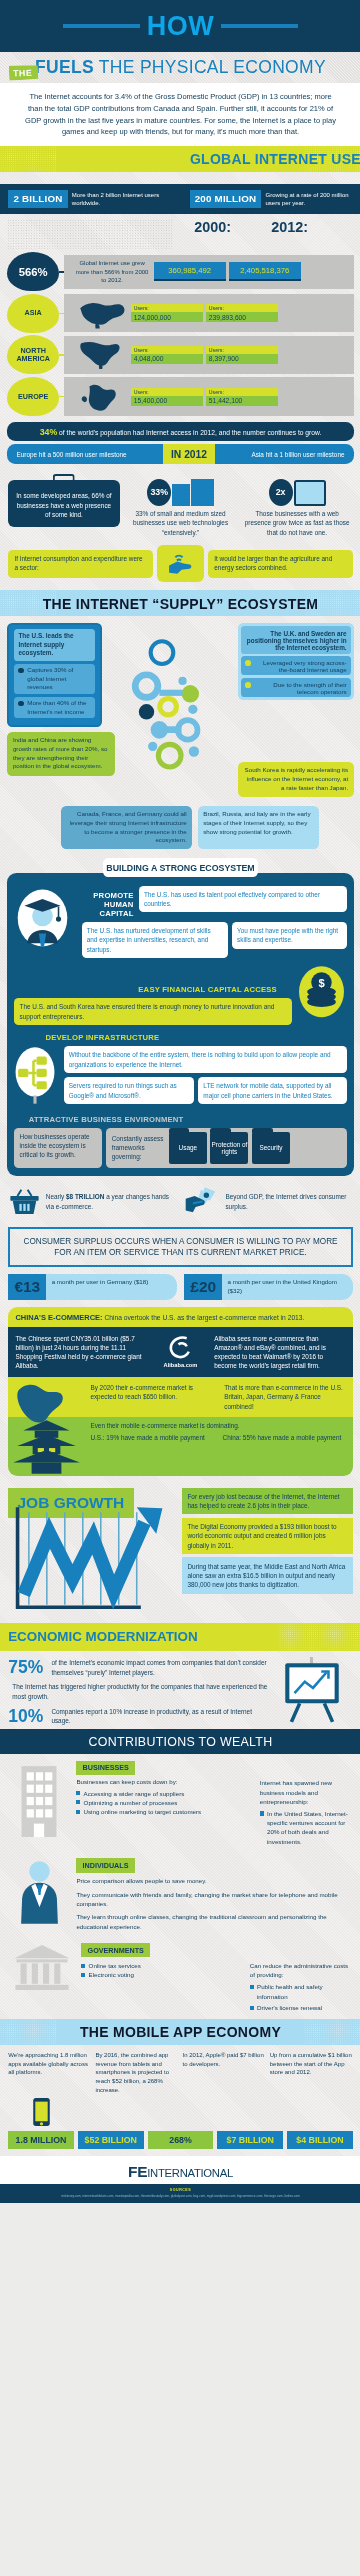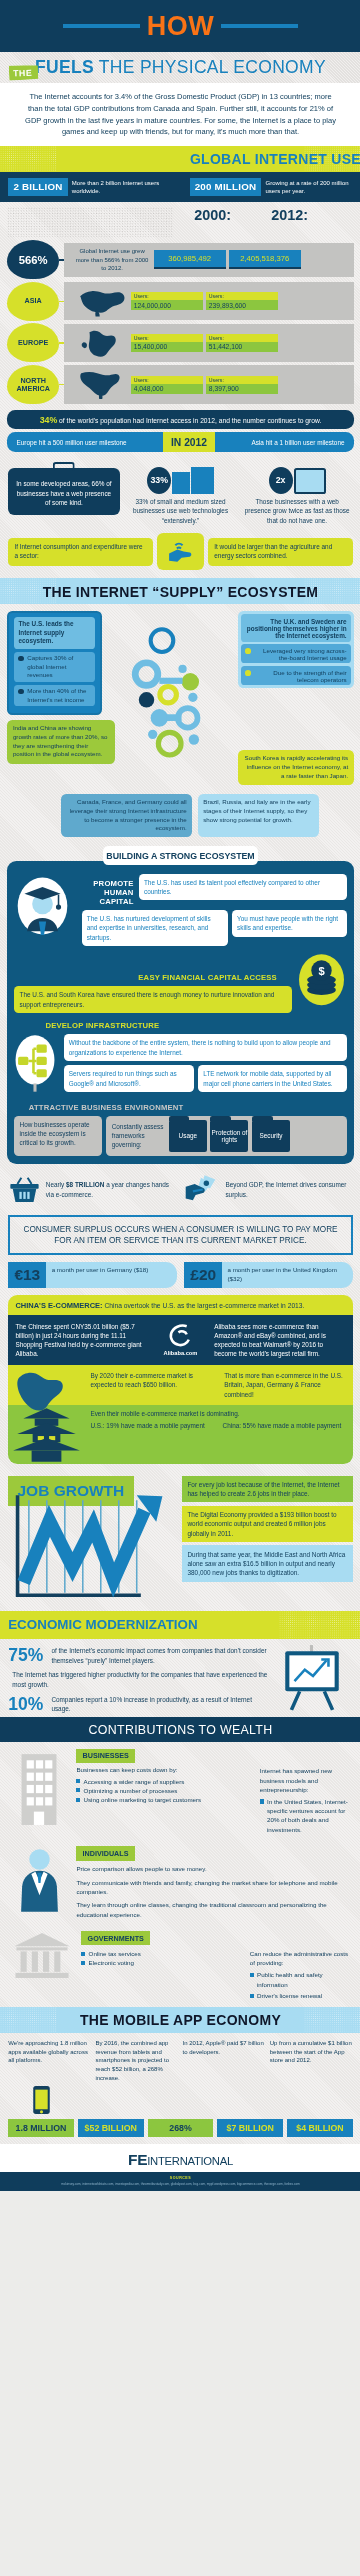--- a/index.html
+++ b/index.html
@@ -17,21 +17,21 @@
       repeating-linear-gradient(45deg, rgba(255,255,255,.35) 0 1px, rgba(0,0,0,.012) 1px 2.1px),
       #eceae8; }
 
   
   .header-top {
     background: #0f3d5c; height: 52px; display: flex;
     align-items: center; justify-content: center; gap: 7.2px;
   }
   .rule { height: 3.1px; width: 77px; background: #1881bd; }
   .how {
-    font-size: 27px; font-weight: bold; color: #f97316;
+    font-size: 27px; font-weight: bold; color: #0ea5e9;
     letter-spacing: 0.5px; line-height: 1;
   }
   .header-mid {
     background:
       repeating-linear-gradient(45deg, rgba(255,255,255,.4) 0 1px, rgba(0,0,0,.015) 1px 2.1px),
       #e7e5e3;
     padding: 4.1px 0 2.1px; text-align: center; position: relative;
   }
   .the-flag {
     display: inline-block; background: #9cc93b; color: #fff;
@@ -69,21 +69,21 @@
     background-size: 2.1px 2.1px;
   }
   .sect-bar .dots-l { left: 0; } .sect-bar .dots-r { right: 0; }
   .sect-bar h2 { font-size: 14px; letter-spacing: 0.3px; position: relative; }
   .bar-green { background: #d6e02a; text-align: right; }
   .bar-green h2 { color: #1881bd; }
   .bar-lightblue { background: #a8dcf2; }
   .bar-lightblue h2 { color: #0f172a; }
 
   
-  .giu-stats { background: #0f3d5c; padding: 5.7px 8.2px; display: flex; gap: 18px; }
+  .giu-stats { background: #0f3d5c; padding: 5.7px 8.2px; display: flex; gap: 18px; margin-top: 12px; }
   .giu-stat { display: flex; align-items: center; gap: 4.1px; flex: 1; }
   .giu-badge {
     background: #1881bd; color: #fff; font-size: 9.8px; font-weight: bold;
     padding: 3.6px 5.2px; white-space: nowrap; letter-spacing: 0.2px;
   }
   .giu-text { color: #fff; font-size: 6px; line-height: 1.35; }
 
   .years-row { display: flex; padding: 5.2px 7.2px 1px; }
   .years-dots {
     width: 167px; height: 30px;
@@ -346,53 +346,53 @@
         <div class="val-green-body">124,000,000</div>
       </div>
       <div class="val-box">
         <div class="val-green-head">Users:</div>
         <div class="val-green-body">239,893,600</div>
       </div>
     </div>
   </div>
 
   <div class="region-row">
+    <div class="region-bubble bubble-green">NORTH AMERICA</div>
+    <div class="connector" style="width:8.2px;"></div>
+    <div class="region-body">
+      <svg class="map-thumb" viewBox="0 0 105 62">
+        <path fill="#13405e" d="M14 8c10-3 21-3 31 0 8 2 16 5 24 4 6-1 12-4 17-1 4 3 3 9 0 13-4 5-10 7-14 12-4 4-6 10-10 13-5 4-12 4-17 1-6-3-10-9-15-13-5-5-12-8-15-14-3-5-4-12-1-15z"></path>
+        <path fill="#13405e" d="M52 44c3 4 4 9 3 14h-6c-1-5-1-10 3-14z"></path>
+      </svg>
+      <div class="val-box">
+        <div class="val-green-head">Users:</div>
+        <div class="val-green-body">4,048,000</div>
+      </div>
+      <div class="val-box">
+        <div class="val-green-head">Users:</div>
+        <div class="val-green-body">8,397,900</div>
+      </div>
+    </div>
+  </div>
+
+  <div class="region-row">
     <div class="region-bubble bubble-green">EUROPE</div>
     <div class="connector" style="width:8.2px;"></div>
     <div class="region-body">
       <svg class="map-thumb" viewBox="0 0 105 62">
         <path fill="#13405e" d="M30 10c5-3 11-4 16-2 6 2 9 8 15 9 6 1 12-2 17 1 4 3 4 9 2 13-2 5-7 8-10 12-4 4-6 10-11 13-5 3-11 2-16 0-6-2-11-7-13-13-2-5-1-11 0-16 1-6 1-13 0-17z"></path>
         <path fill="#13405e" d="M18 30c3-1 6 1 7 4s-1 7-4 7-6-3-6-6 1-4 3-5z"></path>
       </svg>
       <div class="val-box">
         <div class="val-green-head">Users:</div>
         <div class="val-green-body">15,400,000</div>
       </div>
       <div class="val-box">
         <div class="val-green-head">Users:</div>
         <div class="val-green-body">51,442,100</div>
-      </div>
-    </div>
-  </div>
-
-  <div class="region-row">
-    <div class="region-bubble bubble-green">NORTH AMERICA</div>
-    <div class="connector" style="width:8.2px;"></div>
-    <div class="region-body">
-      <svg class="map-thumb" viewBox="0 0 105 62">
-        <path fill="#13405e" d="M14 8c10-3 21-3 31 0 8 2 16 5 24 4 6-1 12-4 17-1 4 3 3 9 0 13-4 5-10 7-14 12-4 4-6 10-10 13-5 4-12 4-17 1-6-3-10-9-15-13-5-5-12-8-15-14-3-5-4-12-1-15z"></path>
-        <path fill="#13405e" d="M52 44c3 4 4 9 3 14h-6c-1-5-1-10 3-14z"></path>
-      </svg>
-      <div class="val-box">
-        <div class="val-green-head">Users:</div>
-        <div class="val-green-body">4,048,000</div>
-      </div>
-      <div class="val-box">
-        <div class="val-green-head">Users:</div>
-        <div class="val-green-body">8,397,900</div>
       </div>
     </div>
   </div>
 
   <div class="banner">
     <span class="hl">34%</span><span> of the world's population had Internet access in 2012, and the number continues to grow.</span>
   </div>
 
   <div class="banner2">
     <div>Europe hit a 500 million user milestone</div>

